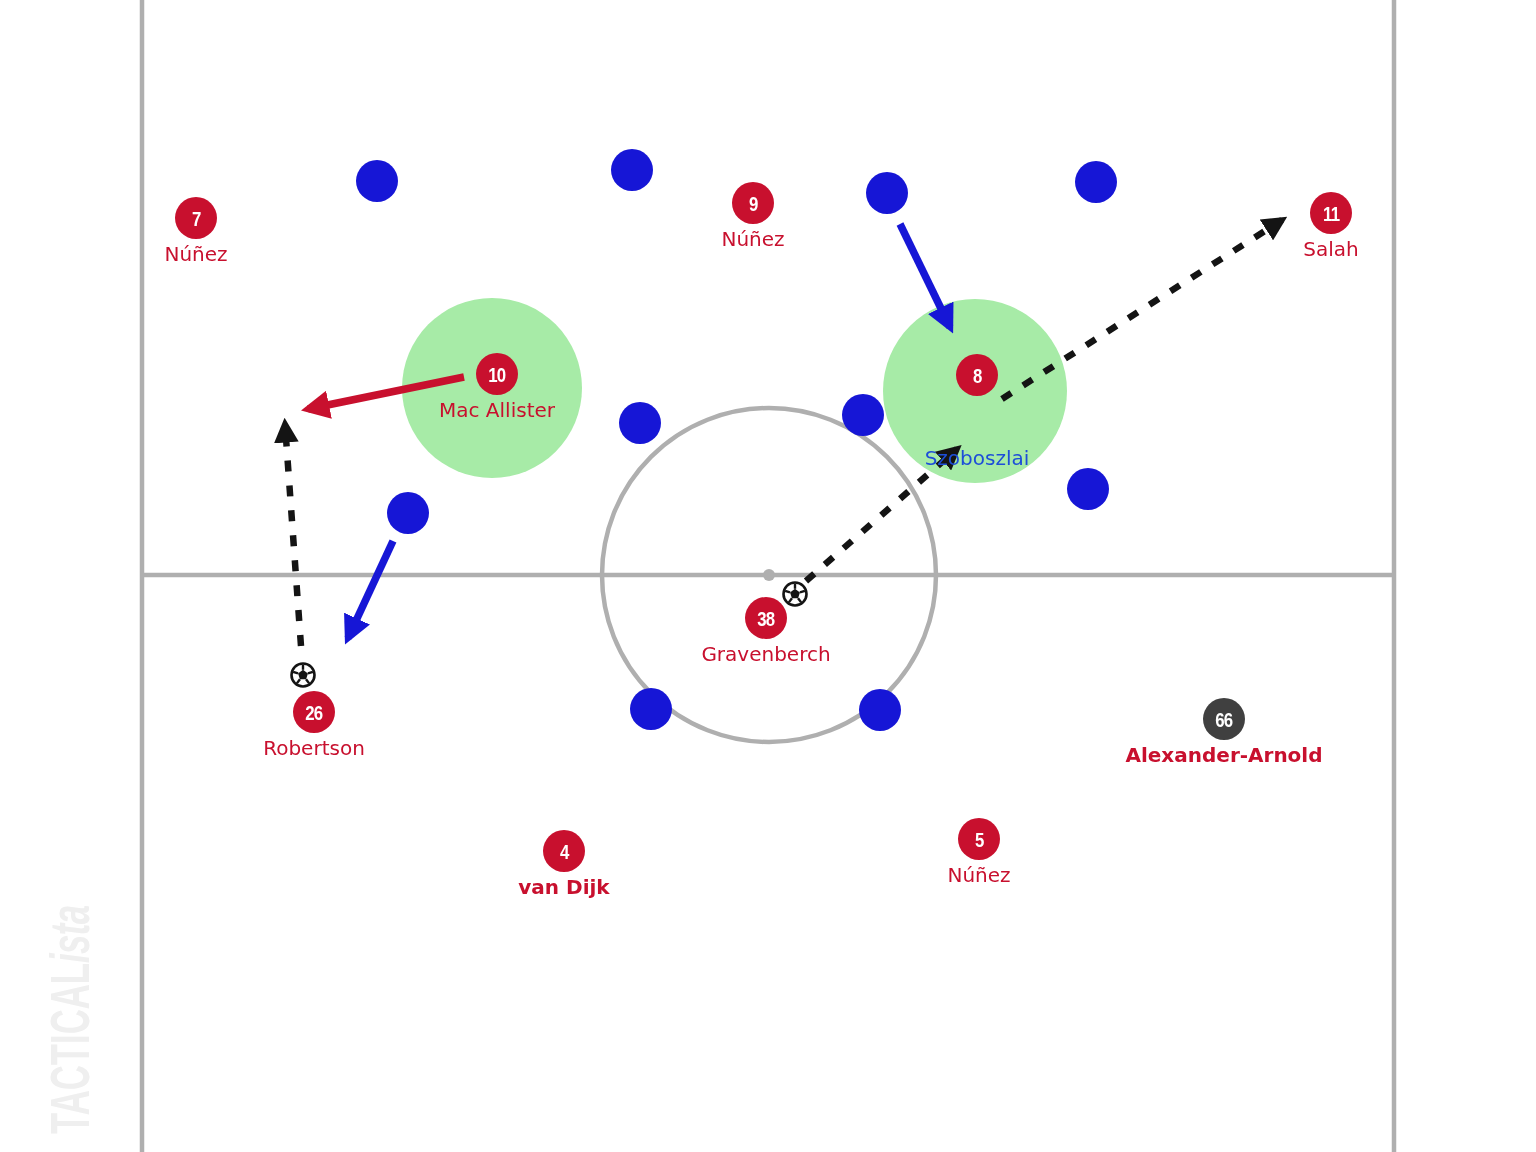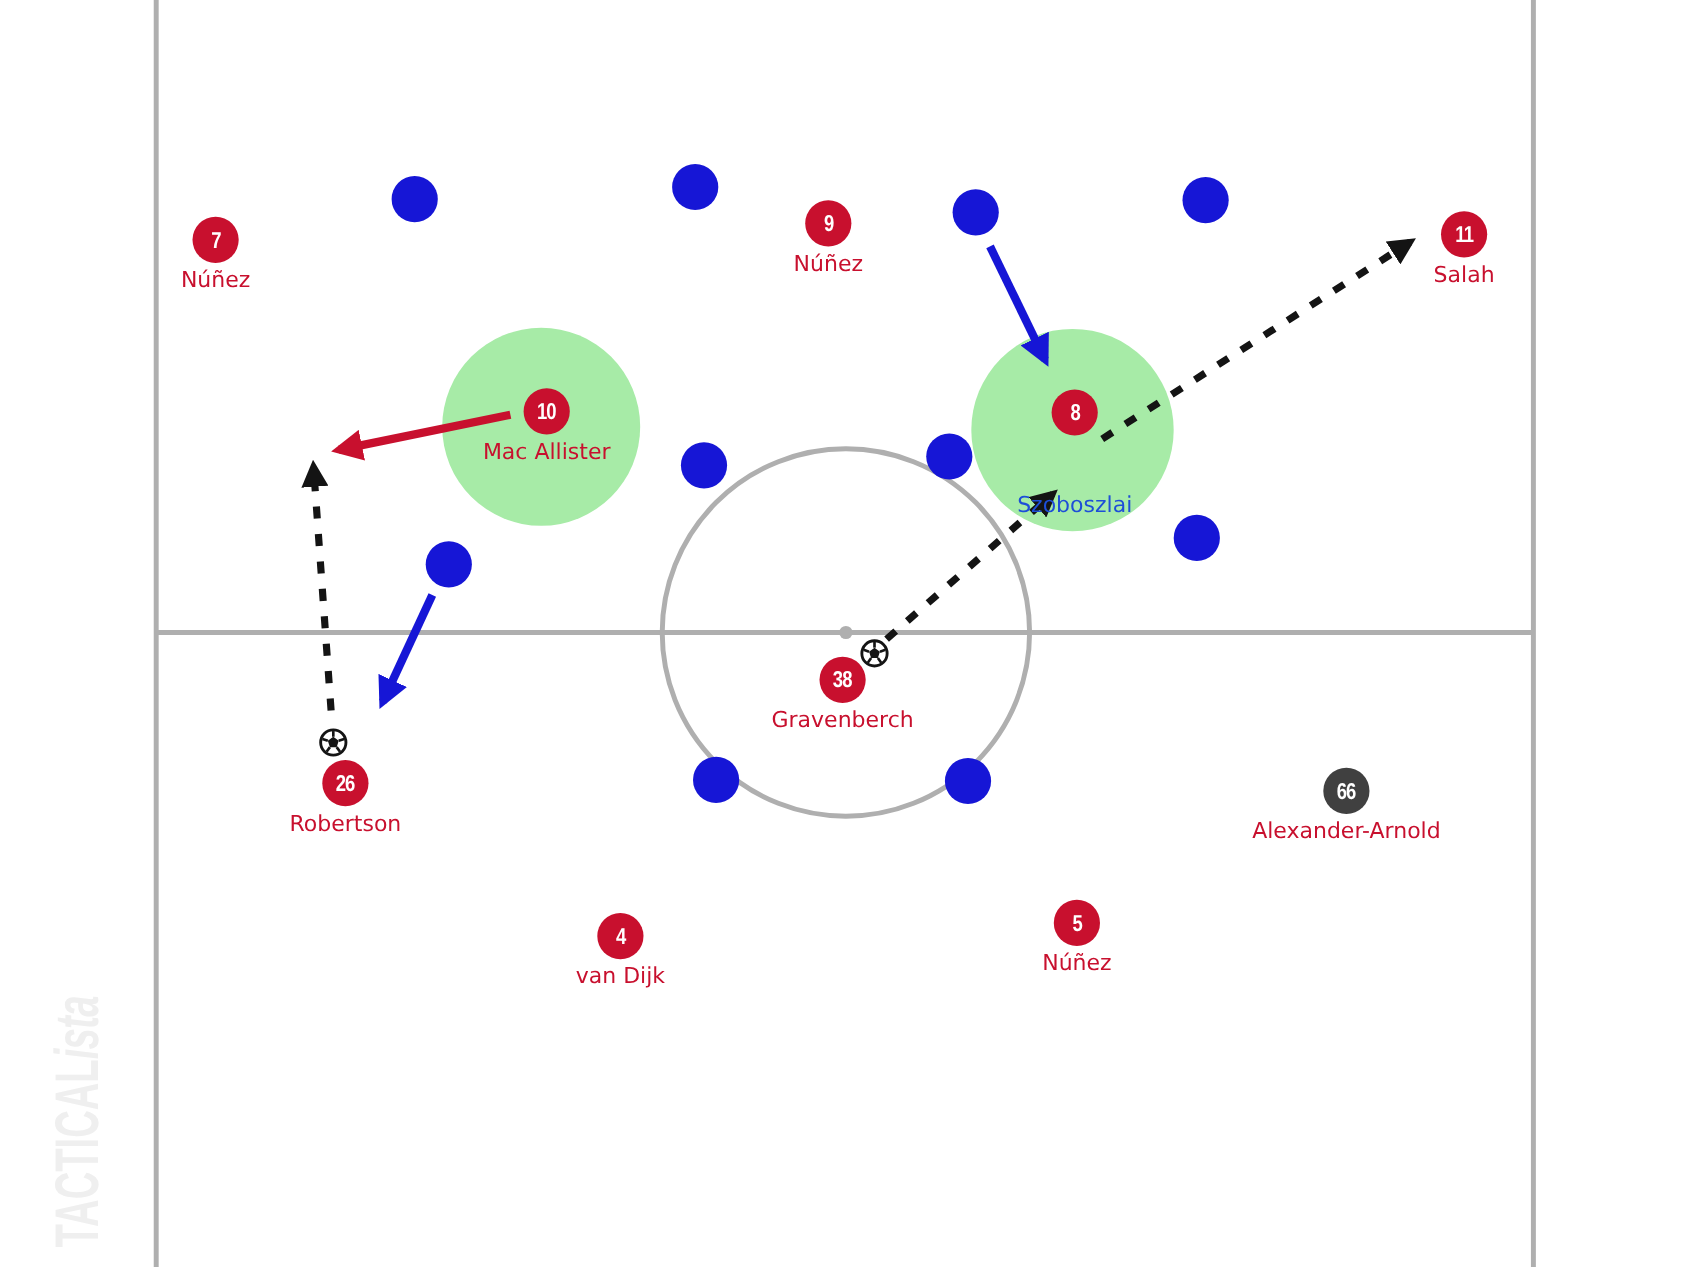--- a/index.html
+++ b/index.html
@@ -124,22 +124,22 @@
       <span style="color: rgb(255, 255, 255);">38</span>
     </div>
     <div class="player-label" style="left: 766px; top: 642px; color: rgb(200, 16, 46);">Gravenberch</div>
     <div class="player-marker" style="left: 293px; top: 691px; background: rgb(200, 16, 46);">
       <span style="color: rgb(255, 255, 255);">26</span>
     </div>
     <div class="player-label" style="left: 314px; top: 736px; color: rgb(200, 16, 46);">Robertson</div>
     <div class="player-marker" style="left: 1203px; top: 698px; background: #404040;">
       <span style="color: rgb(255, 255, 255);">66</span>
     </div>
-    <div class="player-label" style="left: 1224px; top: 743px; color: rgb(200, 16, 46);">Alexander-Arnold</div>
+    <div class="player-label" style="left: 1224px; top: 743px; color: rgb(200, 16, 46); font-weight: bold;">Alexander-Arnold</div>
     <div class="player-marker" style="left: 543px; top: 830px; background: rgb(200, 16, 46);">
       <span style="color: rgb(255, 255, 255);">4</span>
     </div>
-    <div class="player-label" style="left: 564px; top: 875px; color: rgb(200, 16, 46);">van Dijk</div>
+    <div class="player-label" style="left: 564px; top: 875px; color: rgb(200, 16, 46); font-weight: bold;">van Dijk</div>
     <div class="player-marker" style="left: 958px; top: 818px; background: rgb(200, 16, 46);">
       <span style="color: rgb(255, 255, 255);">5</span>
     </div>
     <div class="player-label" style="left: 979px; top: 863px; color: rgb(200, 16, 46);">Núñez</div>
   </div>
 
 </body></html>

